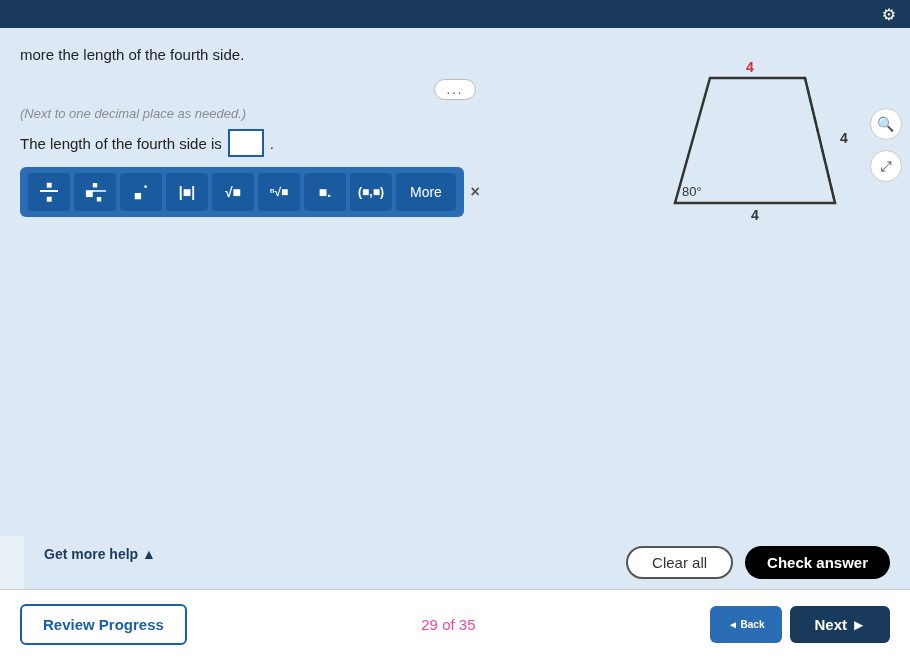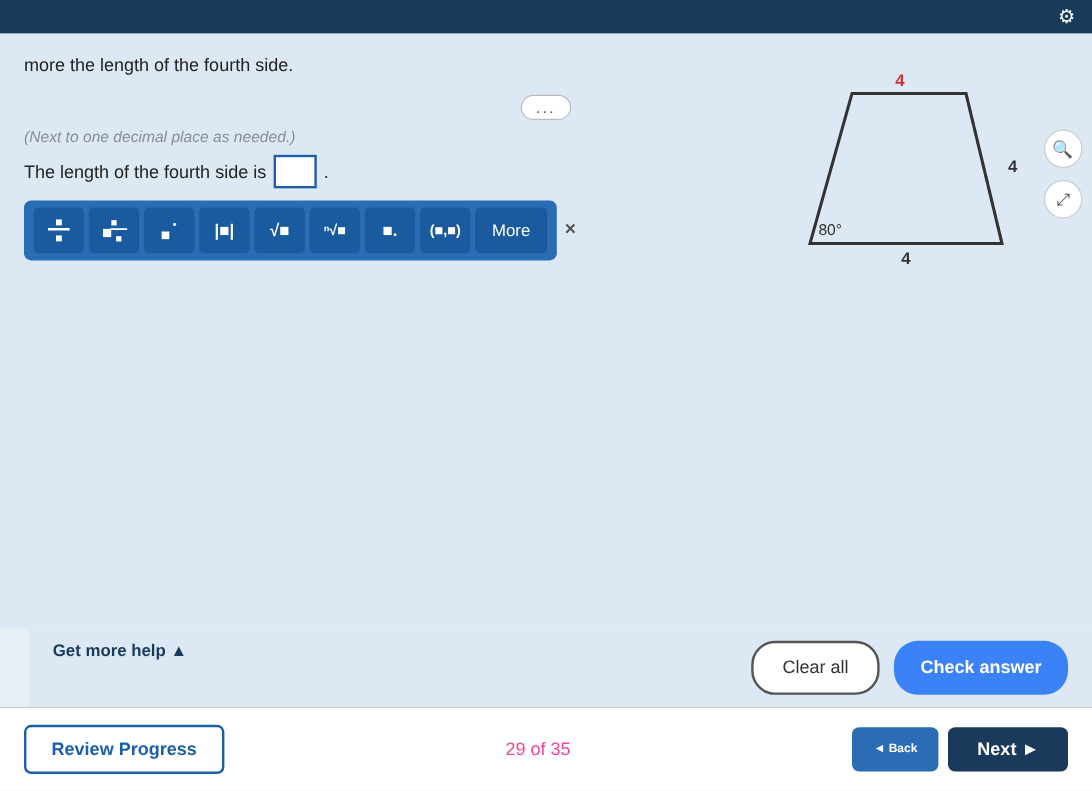--- a/index.html
+++ b/index.html
@@ -198,27 +198,27 @@
       gap: 4px;
     }
     .action-buttons {
       display: flex;
       gap: 12px;
     }
     .clear-all-btn {
       background: #fff;
       border: 2px solid #555;
       border-radius: 20px;
-      padding: 12px 24px;
+      padding: 0 24px;
       font-size: 15px;
       cursor: pointer;
       color: #333;
     }
     .check-answer-btn {
-      background: #3b82f6;
+      background: #000000;
       border: none;
       border-radius: 20px;
       padding: 8px 22px;
       font-size: 15px;
       cursor: pointer;
       color: #fff;
       font-weight: 600;
     }
 
     

